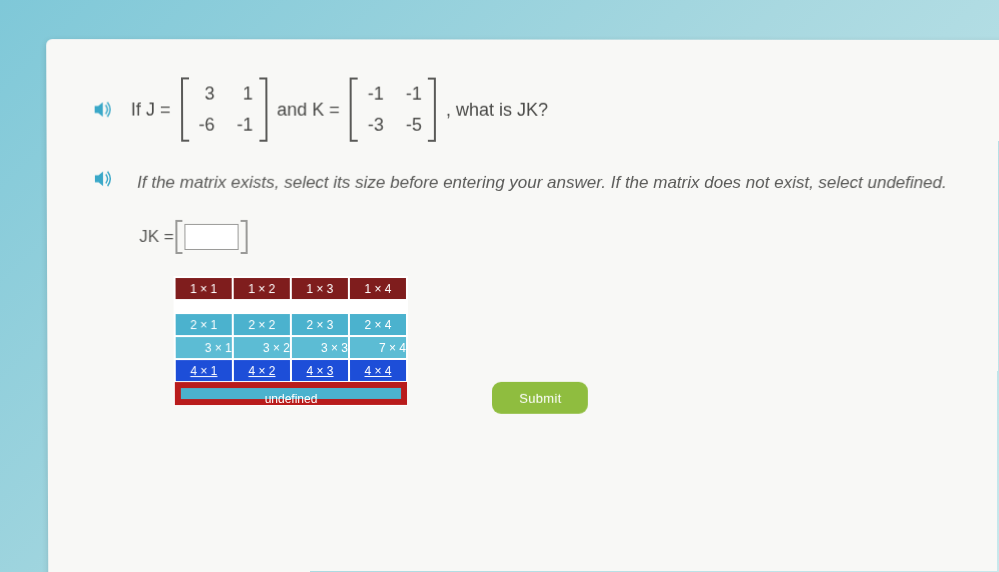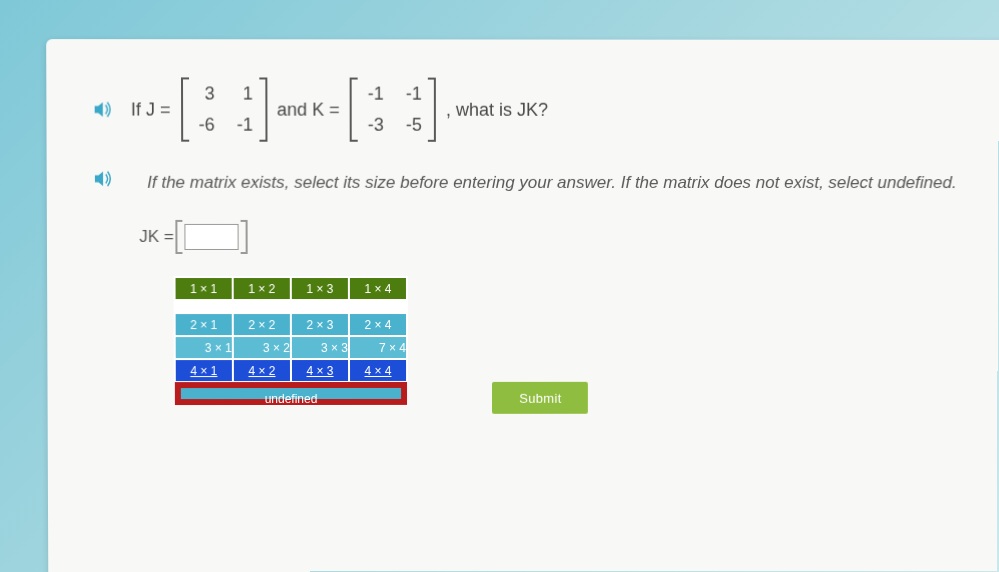--- a/index.html
+++ b/index.html
@@ -56,21 +56,21 @@
     grid-template-columns: repeat(2, auto);
     gap: 10px 18px;
     padding: 6px 6px;
     font-size: 18px;
     color: #4a4a48;
   }
   .matrix .cells span { text-align: right; min-width: 20px; }
   .instruction {
     display: flex;
     align-items: flex-start;
-    gap: 26px;
+    gap: 16px;
     color: #5a5a58;
     font-size: 17px;
     font-style: italic;
     line-height: 1.5;
     margin-bottom: 24px;
   }
   .instruction .text { flex: 1; }
   .answer-row {
     display: flex;
     align-items: center;
@@ -112,21 +112,21 @@
     width: 58px;
     height: 23px;
     line-height: 23px;
     text-align: center;
     font-size: 12px;
     color: #ffffff;
     border: 1px solid #ffffff;
     cursor: pointer;
     background: #4fb8d0;
   }
-  .size-grid-row:nth-child(1) .size-cell { background: #4d7c0f; }
+  .size-grid-row:nth-child(1) .size-cell { background: #7f1d1d; }
   .size-grid-row:nth-child(2) .size-cell { background: #4bb2ce; margin-top: 13px; }
   .size-grid-row:nth-child(3) .size-cell { background: #5cbcd4; text-align: right; }
   .size-grid-row:nth-child(4) .size-cell { background: #1d4ed8; text-decoration: underline; }
   .undefined-row {
     width: 100%;
     height: 23px;
     line-height: 23px;
     text-align: center;
     font-size: 12px;
     color: #ffffff;
@@ -135,21 +135,21 @@
     cursor: pointer;
   }
   .submit-btn {
     margin-left: 80px;
     margin-top: 26px;
     width: 96px;
     height: 32px;
     background: #8fbd3f;
     color: #ffffff;
     border: none;
-    border-radius: 2px;
+    border-radius: 9px;
     font-size: 13px;
     cursor: pointer;
     letter-spacing: 0.3px;
   }
 </style>
 </head>
 <body>
 
 <div class="page-card">
 

